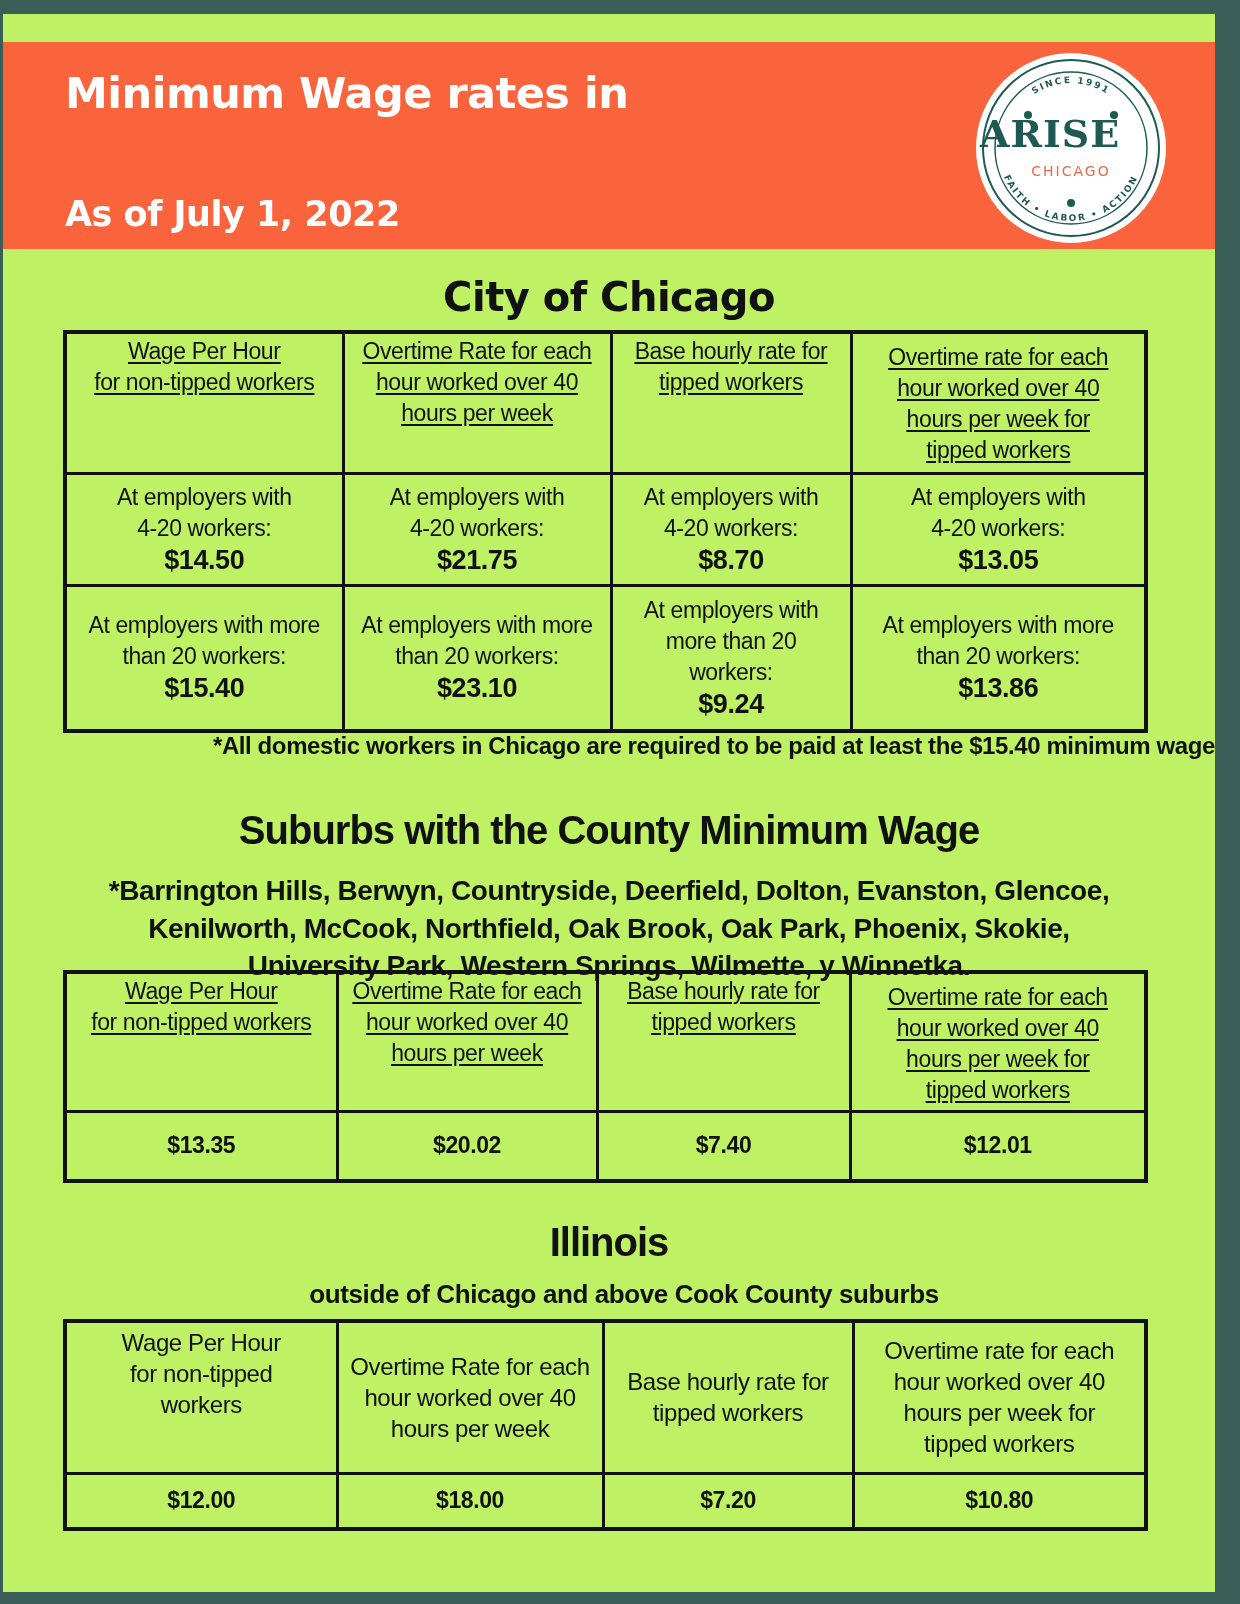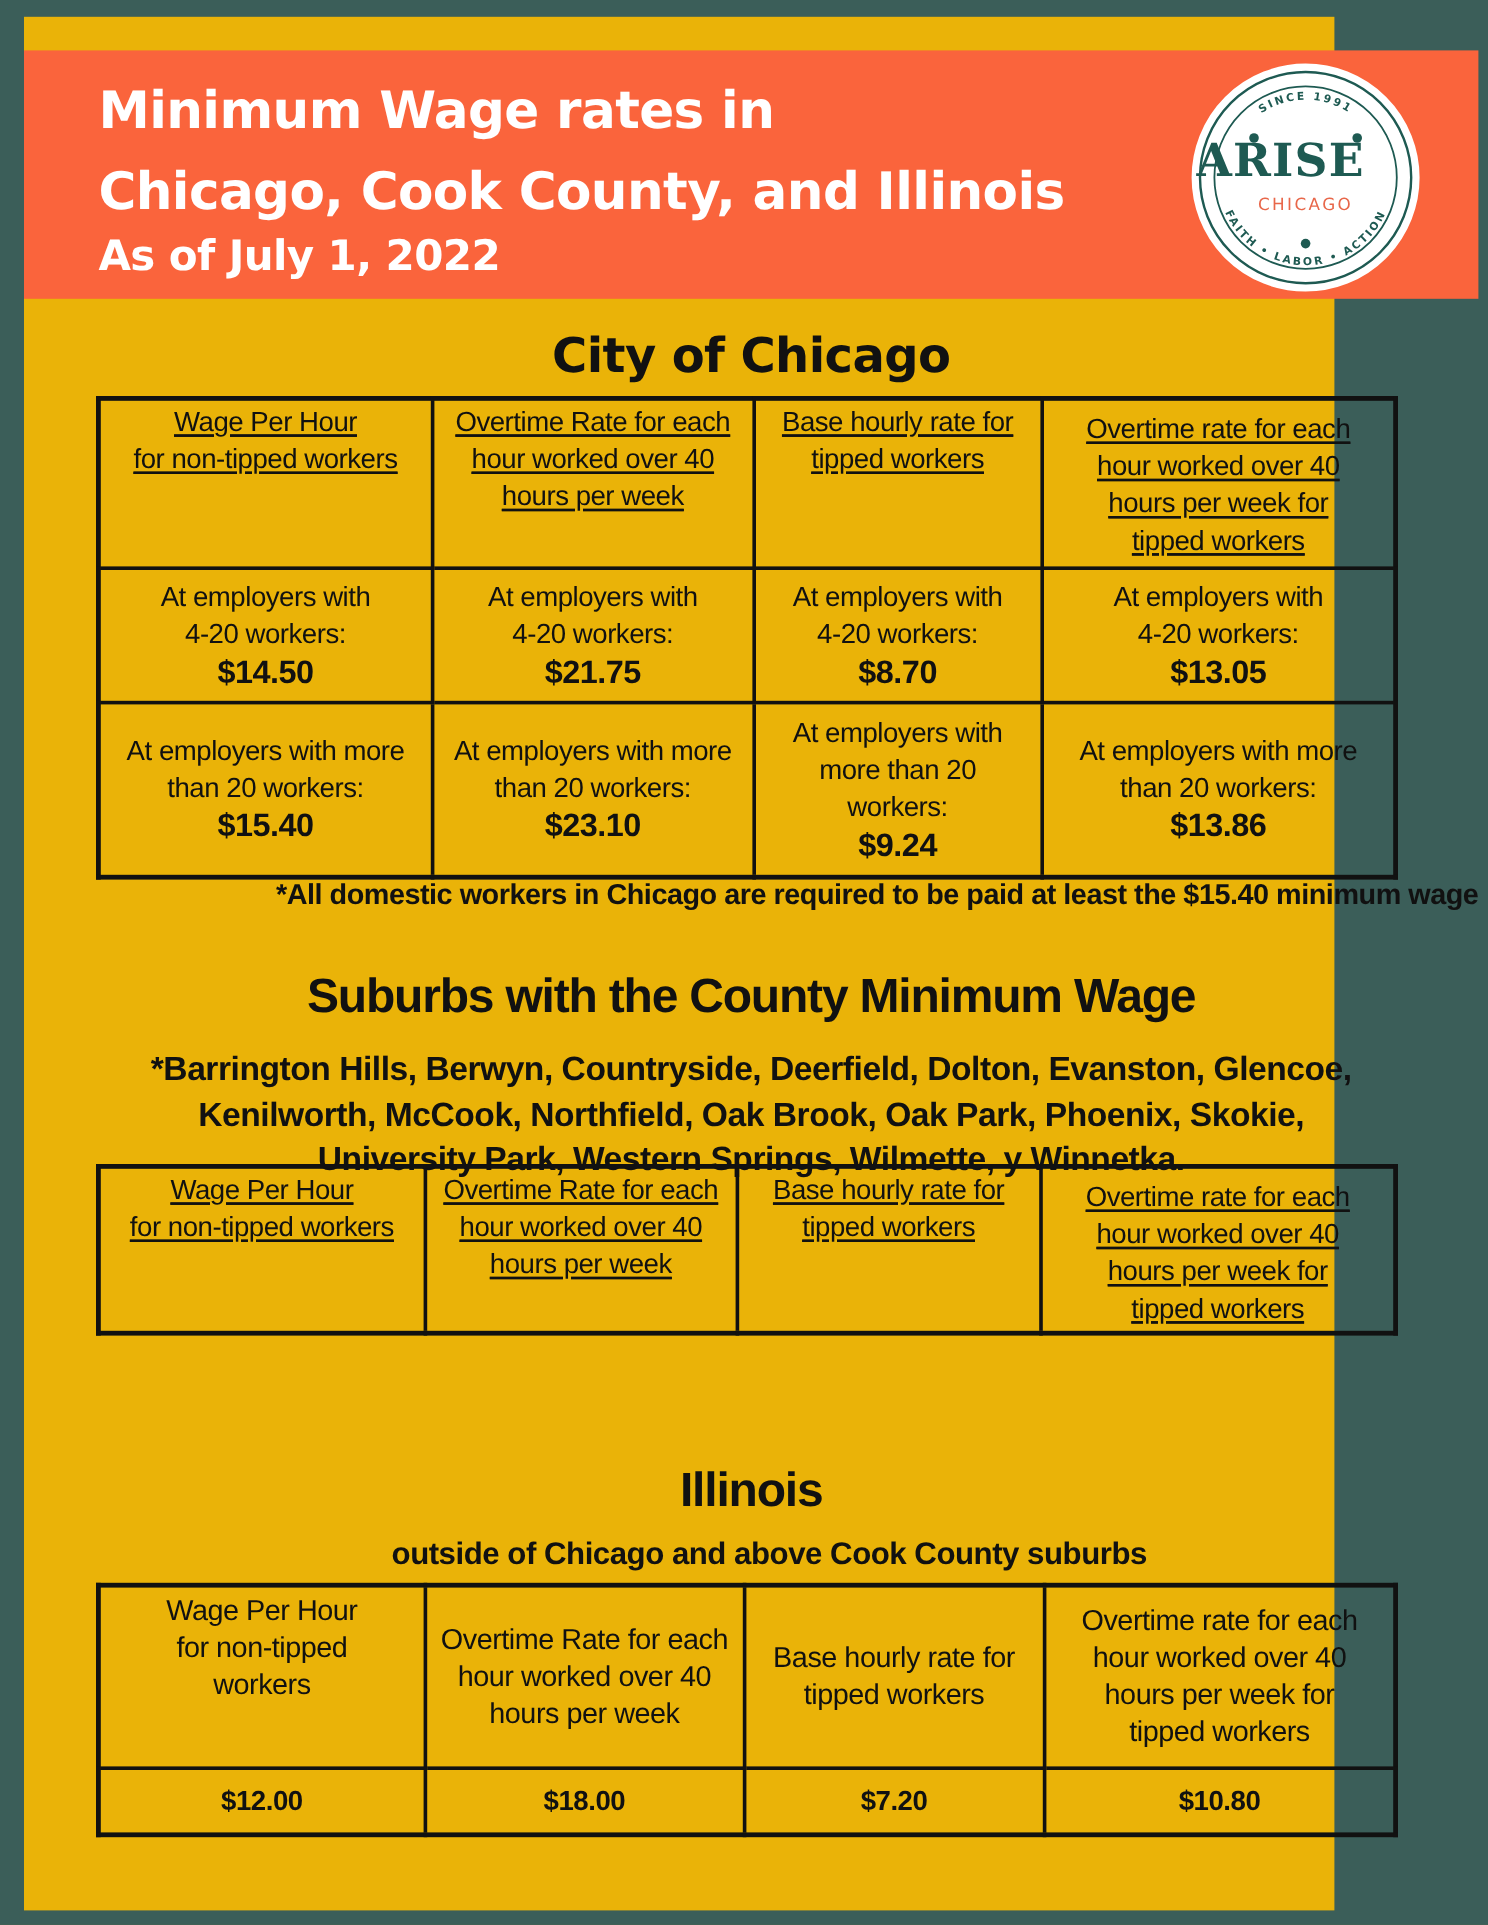--- a/index.html
+++ b/index.html
@@ -1,20 +1,20 @@
 <!DOCTYPE html>
 <html><head>
   <meta charset="utf-8">
   <style>
     * { box-sizing: border-box; margin: 0; padding: 0; }
     html, body { width: 1240px; height: 1604px; background: #3b5e59; overflow: hidden; }
     body { font-family: "Liberation Sans", "DejaVu Sans", sans-serif; color: #111; }
     .page {
-      position: absolute; left: 20px; top: 14px; width: 1092px; height: 1578px;
-      background: #eab308;
+      position: absolute; left: 3px; top: 14px; width: 1212px; height: 1578px;
+      background: #bef264;
     }
     .header {
       position: absolute; left: 0; top: 28px; width: 1212px; height: 207px;
       background: #fa643c;
     }
     .header-title {
       position: absolute; left: 62px; top: 18px;
       font-family: "DejaVu Sans", sans-serif; font-weight: bold; color: #fff;
       font-size: 43px; line-height: 67px; letter-spacing: -0.5px;
     }
@@ -68,21 +68,20 @@
     #tbl-illinois td.hd2 { font-size: 24px; line-height: 31px; }
   </style>
 </head>
 <body>
 
 <div class="page">
 
   <div class="header">
     <div class="header-title">
       <div>Minimum Wage rates in</div>
-      <div>Chicago, Cook County, and Illinois</div>
     </div>
     <div class="header-sub">As of July 1, 2022</div>
 
     <div class="logo">
       <svg width="190" height="190" viewBox="0 0 190 190">
         <defs>
           <path id="arcTop" d="M 30 95 A 65 65 0 0 1 160 95"></path>
           <path id="arcBot" d="M 22 95 A 73 73 0 0 0 168 95"></path>
         </defs>
         <circle cx="95" cy="95" r="88" fill="#fff" stroke="#1e5a52" stroke-width="2"></circle>
@@ -212,20 +211,26 @@
         <span class="lbl"><span>Base hourly rate for</span></span>
         <span class="lbl"><span>tipped workers</span></span>
       </td>
       <td class="hd" style="padding-top:8px">
         <span class="lbl"><span>Overtime rate for each</span></span>
         <span class="lbl"><span>hour worked over 40</span></span>
         <span class="lbl"><span>hours per week for</span></span>
         <span class="lbl"><span>tipped workers</span></span>
       </td>
     </tr>
+    <tr style="height:70px">
+      <td class="amt-only">$13.35</td>
+      <td class="amt-only">$20.02</td>
+      <td class="amt-only">$7.40</td>
+      <td class="amt-only">$12.01</td>
+    </tr>
   </tbody>
     </table>
 
   <div class="section-title t-illinois">Illinois</div>
   <div class="subtext ill-sub">outside of Chicago and above Cook County suburbs</div>
 
   <table class="wage" id="tbl-illinois">
     <colgroup>
         <col style="width:272px">
         <col style="width:266px">

